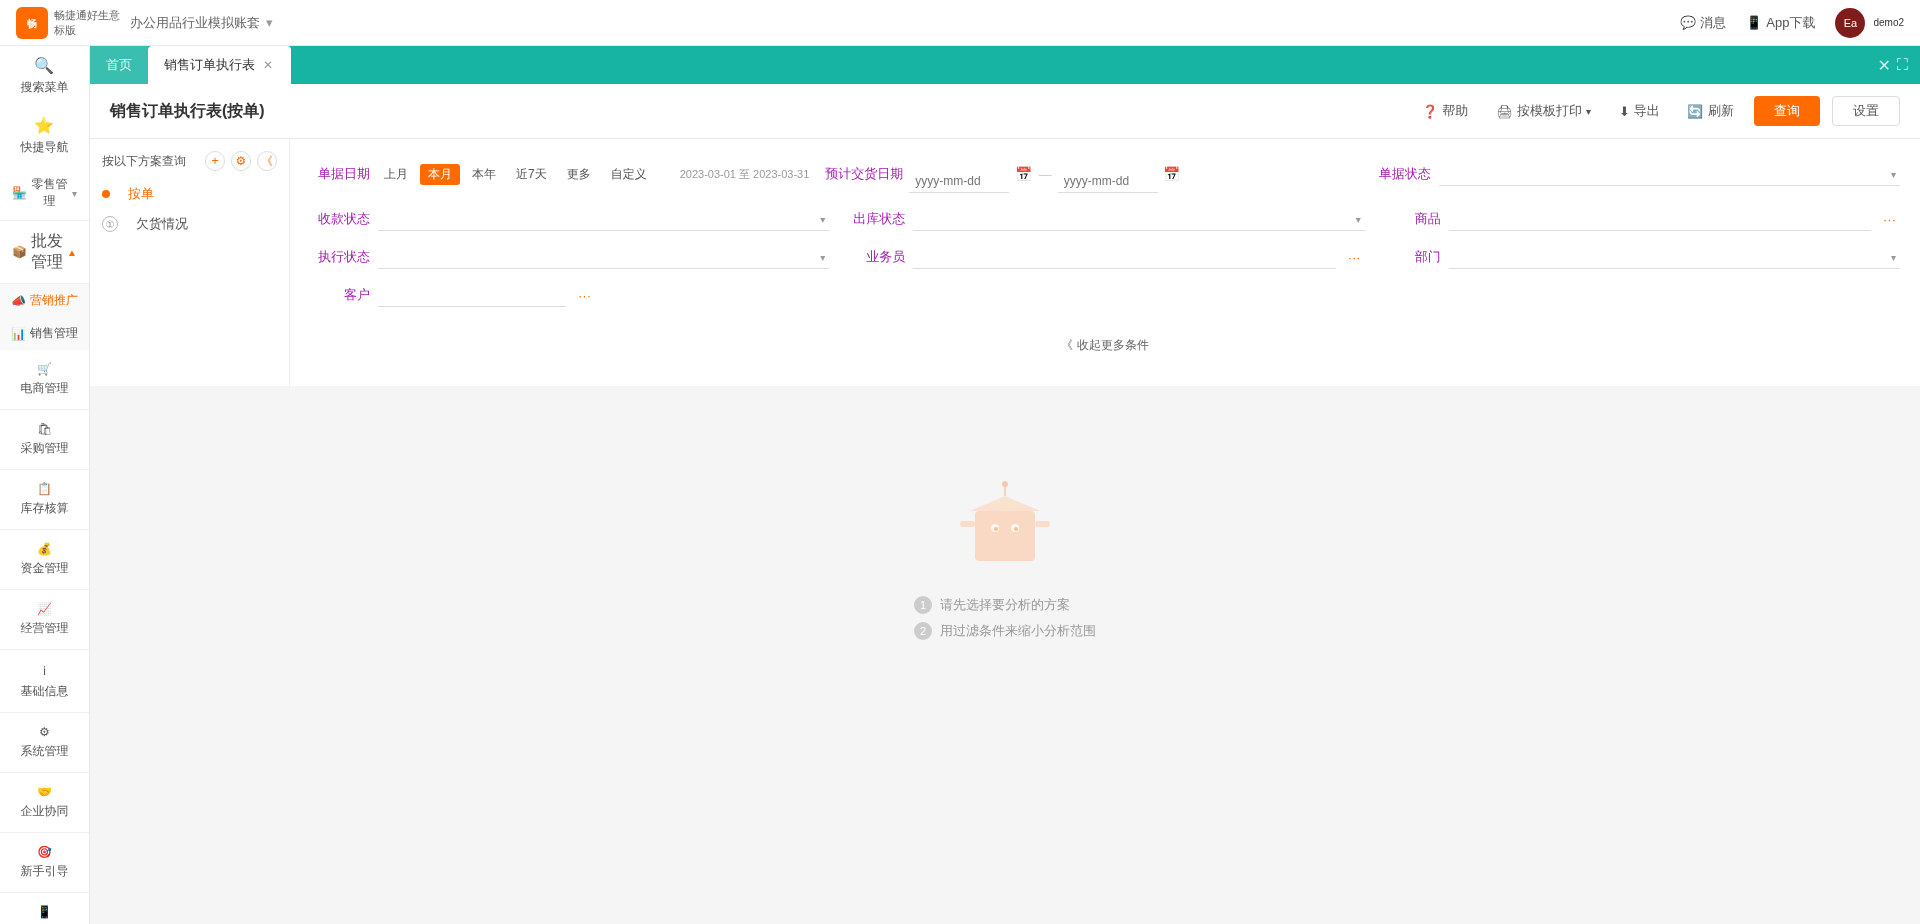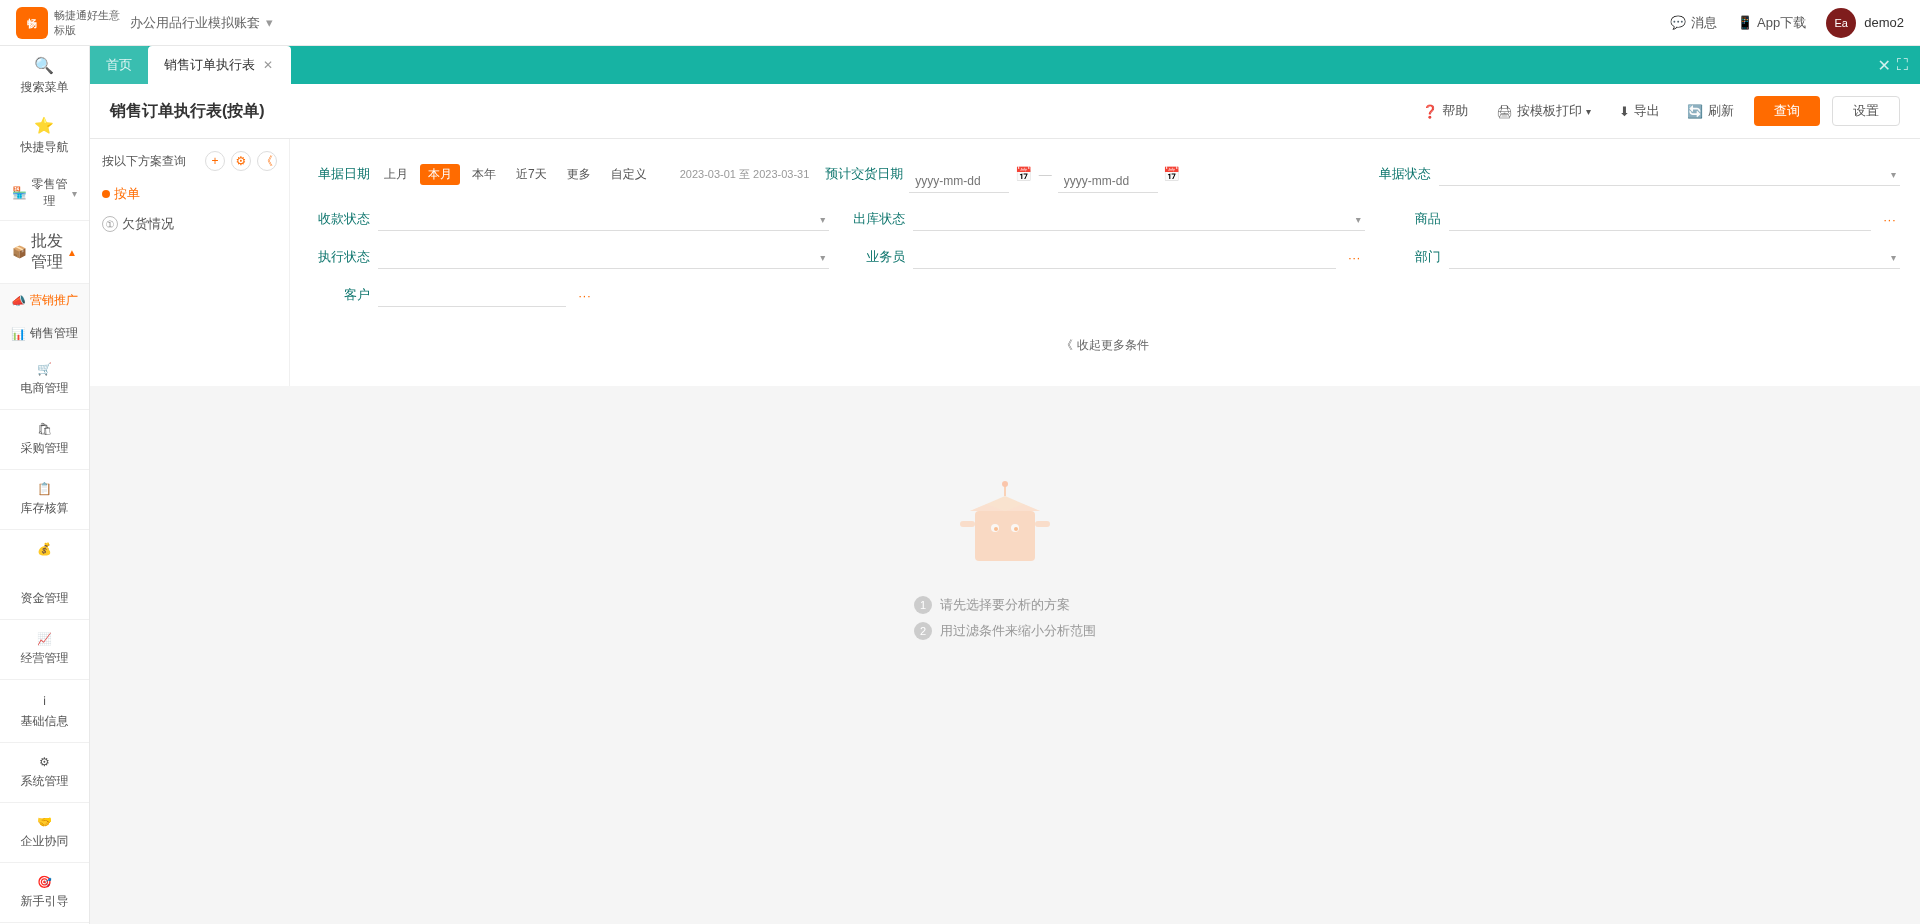--- a/index.html
+++ b/index.html
@@ -68,21 +68,21 @@
       height: 30px;
       border-radius: 50%;
       background: #7f1d1d;
       display: flex;
       align-items: center;
       justify-content: center;
       color: #fff;
       font-size: 11px;
       overflow: hidden;
     }
-    .user-name { font-size: 13px; color: #333; cursor: pointer; }
+    .user-name { font-size: 10px; color: #333; cursor: pointer; }
 
     
     .main-layout {
       display: flex;
       flex: 1;
       overflow: hidden;
     }
 
     
     .sidebar {
@@ -276,21 +276,21 @@
       justify-content: center;
       border-radius: 50%;
       border: 1px solid #ddd;
       cursor: pointer;
       color: #ff6b00;
       font-size: 12px;
     }
     .scheme-item {
       display: flex;
       align-items: center;
-      gap: 4px;
+      gap: 18px;
       padding: 6px 12px;
       cursor: pointer;
       font-size: 13px;
       color: #555;
     }
     .scheme-item.active { color: #ff6b00; }
     .scheme-dot {
       width: 8px;
       height: 8px;
       border-radius: 50%;
@@ -320,21 +320,21 @@
       margin-bottom: 14px;
     }
     .filter-item {
       display: flex;
       align-items: center;
       gap: 8px;
       min-width: 200px;
     }
     .filter-label {
       font-size: 13px;
-      color: #0f766e;
+      color: #a21caf;
       white-space: nowrap;
       min-width: 60px;
       text-align: right;
     }
     .filter-input {
       border: none;
       border-bottom: 1px solid #ddd;
       padding: 4px 6px;
       font-size: 13px;
       color: #333;
@@ -546,21 +546,21 @@
     <div class="sidebar-item">
       <span>🛍</span>
       <span style="font-size:12px;">采购管理</span>
     </div>
     <div class="sidebar-item">
       <span>📋</span>
       <span style="font-size:12px;">库存核算</span>
     </div>
     <div class="sidebar-item">
       <span>💰</span>
-      <span style="font-size:12px;margin-top:30px;">资金管理</span>
+      <span style="font-size:12px;">资金管理</span>
     </div>
     <div class="sidebar-item">
       <span>📈</span>
       <span style="font-size:12px;">经营管理</span>
     </div>
     <div class="sidebar-item">
       <span>ℹ</span>
       <span style="font-size:12px;">基础信息</span>
     </div>
     <div class="sidebar-item">

